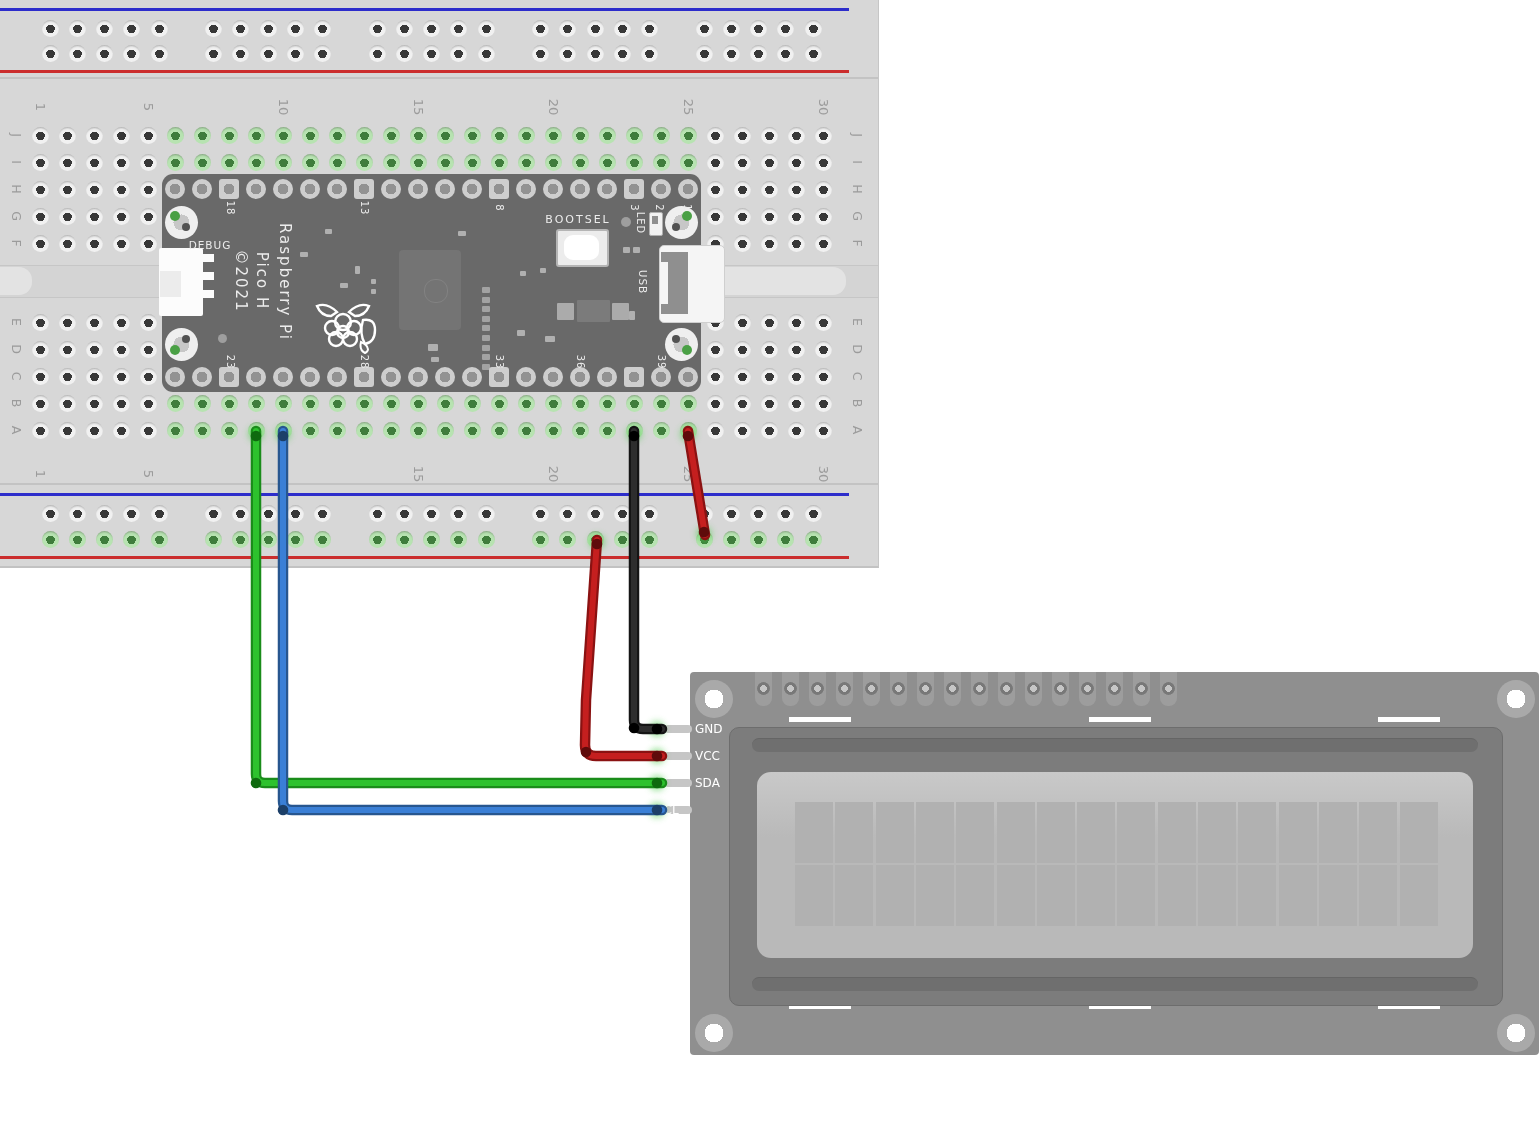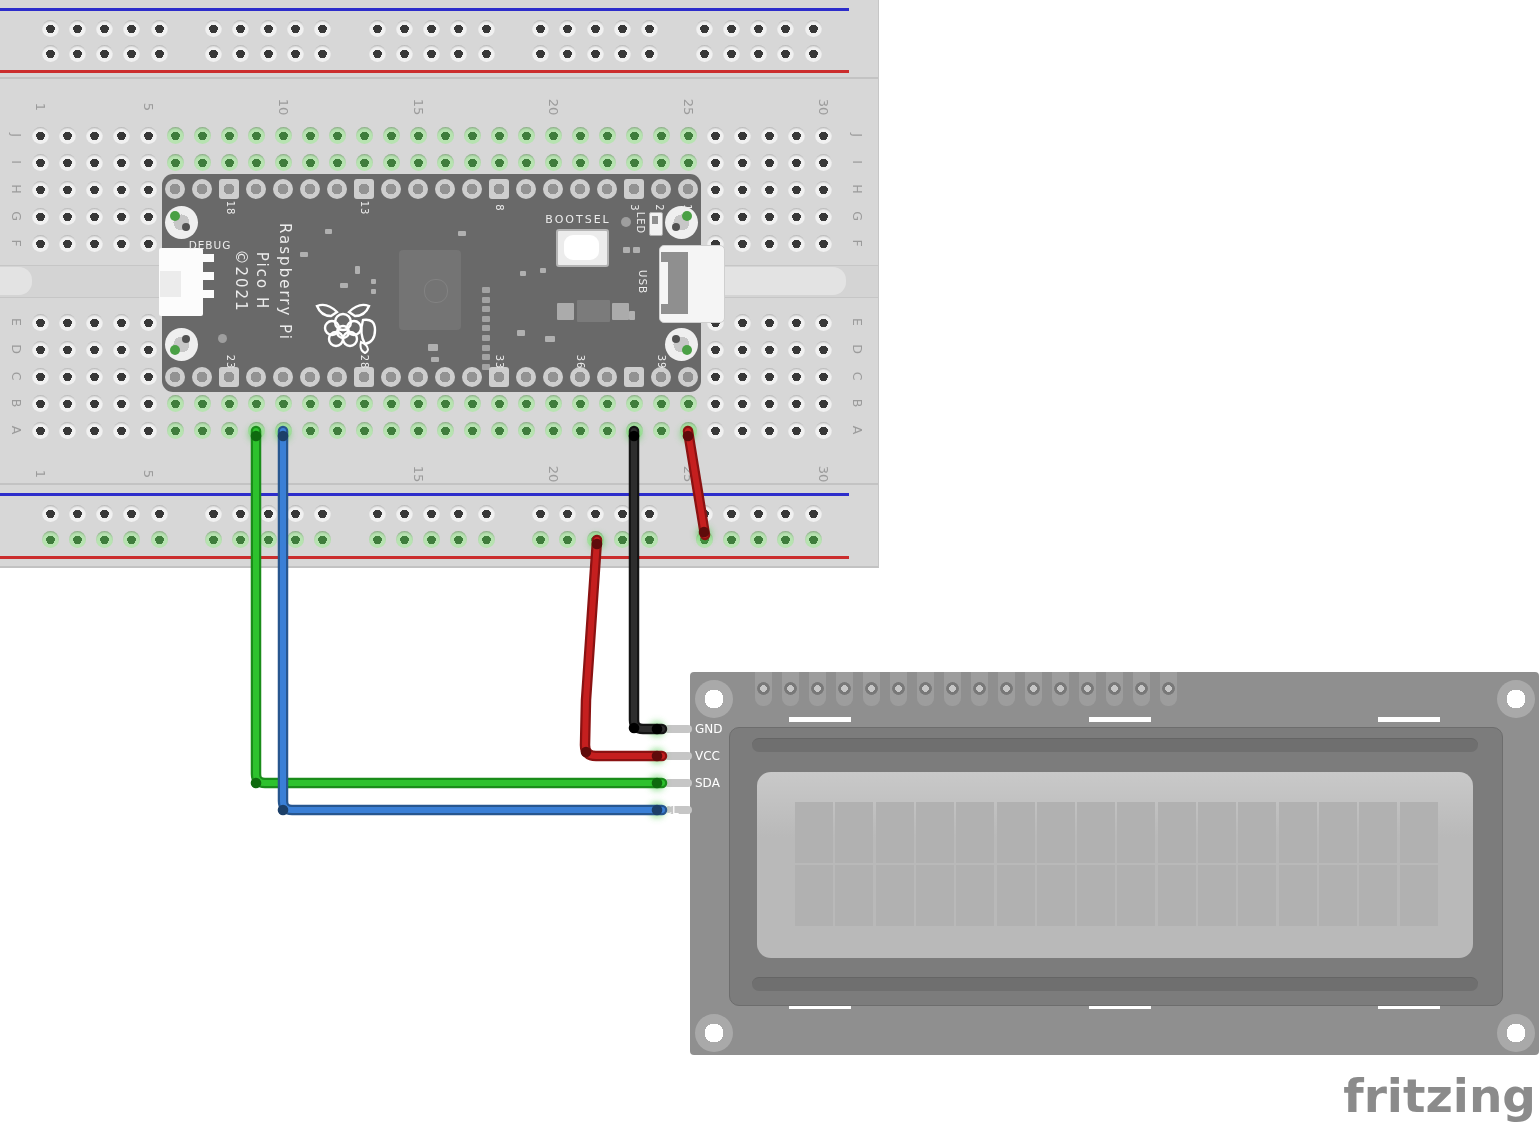--- a/index.html
+++ b/index.html
@@ -816,14 +816,13 @@
         <circle cx="283" cy="434" r="8" fill="#44cc44" opacity="0.5" filter="url(#glow)"></circle>
         <circle cx="657" cy="810" r="8" fill="#44cc44" opacity="0.5" filter="url(#glow)"></circle>
         <path d="M283,431 L283,801 Q283,810 292,810 L662,810" fill="none" stroke="#27568f" stroke-width="10.5" stroke-linecap="round" stroke-linejoin="round"></path>
         <path d="M283,431 L283,801 Q283,810 292,810 L662,810" fill="none" stroke="#3a7fd6" stroke-width="6" stroke-linecap="round" stroke-linejoin="round"></path>
         <circle cx="283" cy="436" r="5.3" fill="#1c3f68"></circle>
         <circle cx="283" cy="810" r="5.3" fill="#1c3f68"></circle>
         <circle cx="657" cy="810" r="5.3" fill="#1c3f68"></circle>
       </g>
     </svg>
 
-  <div class="watermark">fritzing</div>
 </div>
 
 </body></html>

